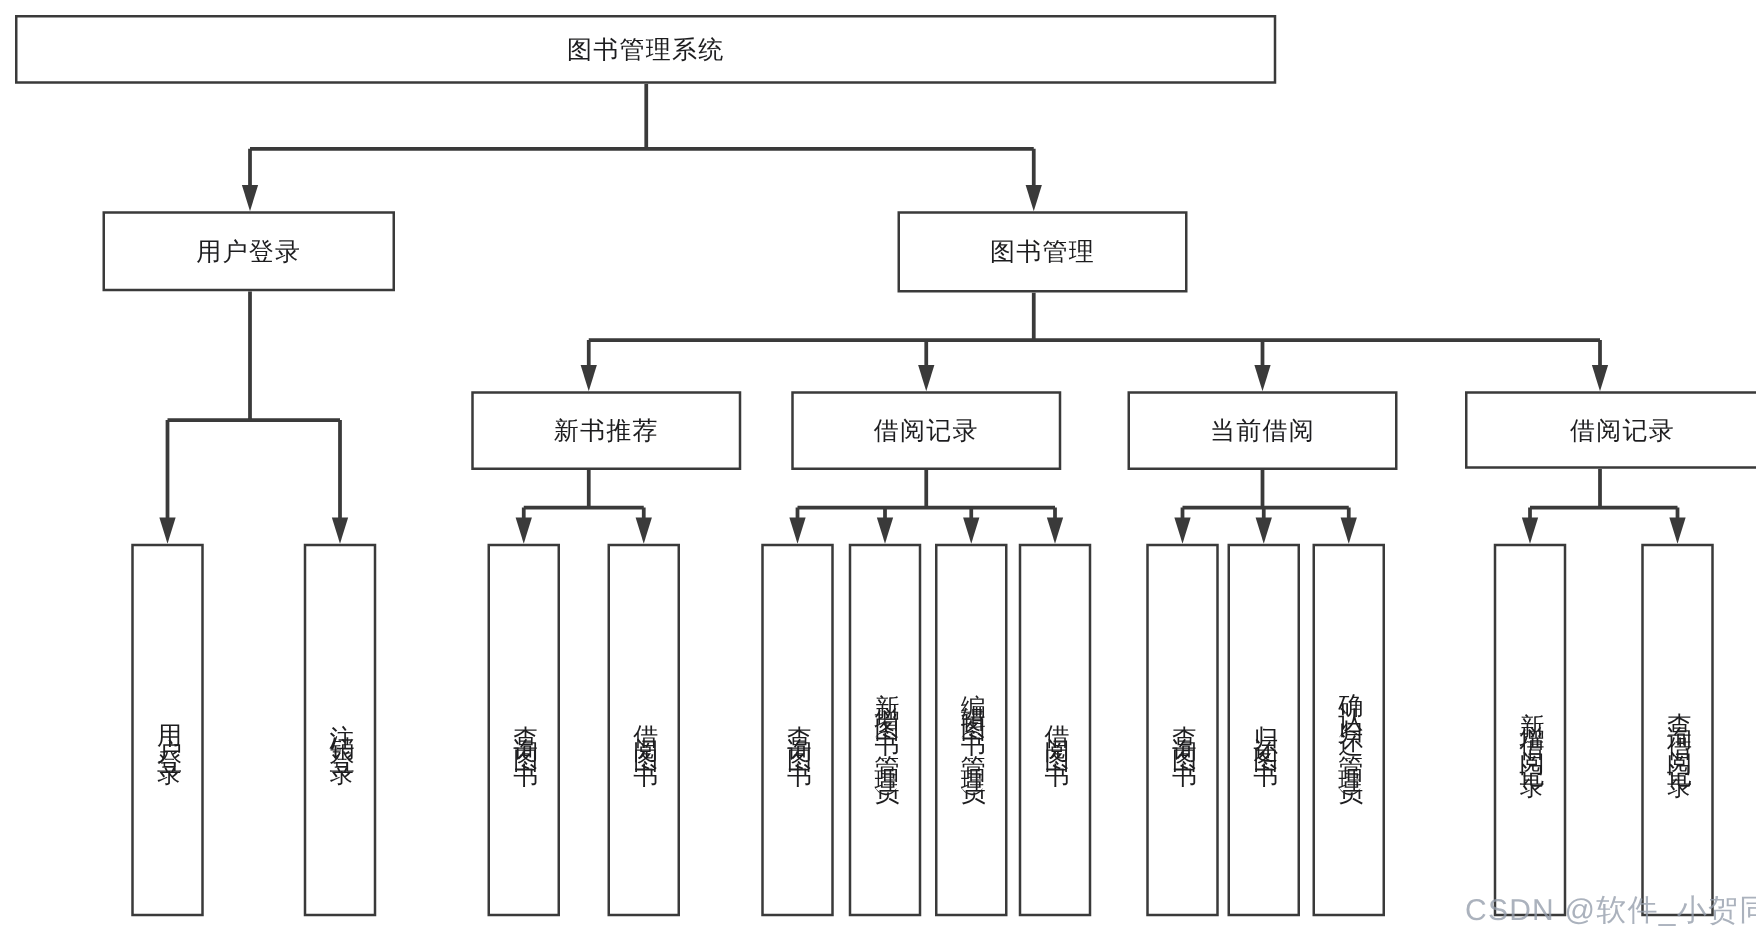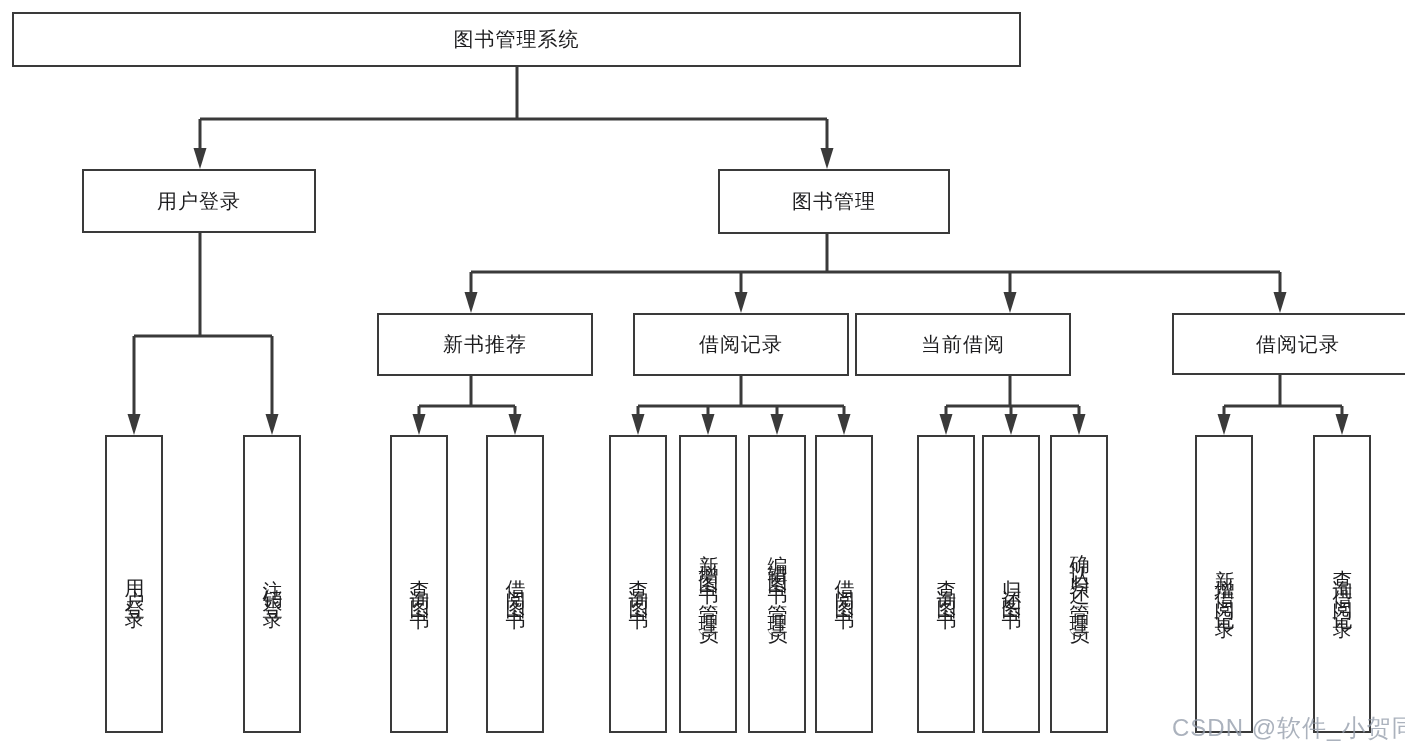--- a/index.html
+++ b/index.html
@@ -24,21 +24,21 @@
   }
   
   .b-root{left:12px;top:12px;width:1009px;height:55px;}
   
   .b-l2a{left:82px;top:169px;width:234px;height:64px;}
   .b-l2b{left:718px;top:169px;width:232px;height:65px;}
   
   .b-l3{top:313px;width:216px;height:63px;}
   .b-l3-1{left:377px;}
   .b-l3-2{left:633px;}
-  .b-l3-3{left:855px;}
+  .b-l3-3{left:902px;}
   .b-l3-4{left:1172px;width:252px;height:62px;}
   
   .leaf{
     position:absolute;
     top:435px;height:298px;width:58px;
     border:2.5px solid #3a3a3a;
     background:#ffffff;
     box-sizing:border-box;
     writing-mode:vertical-rl;
     text-orientation:mixed;

